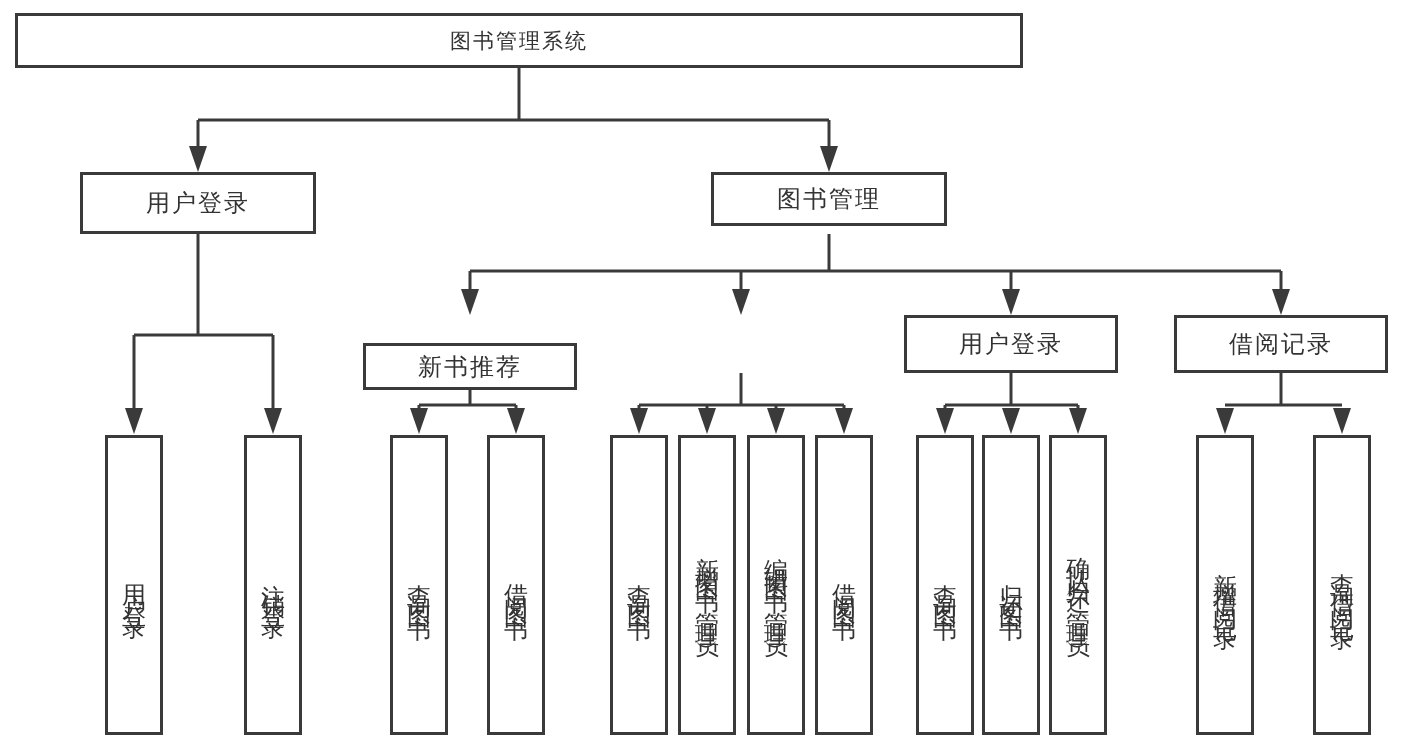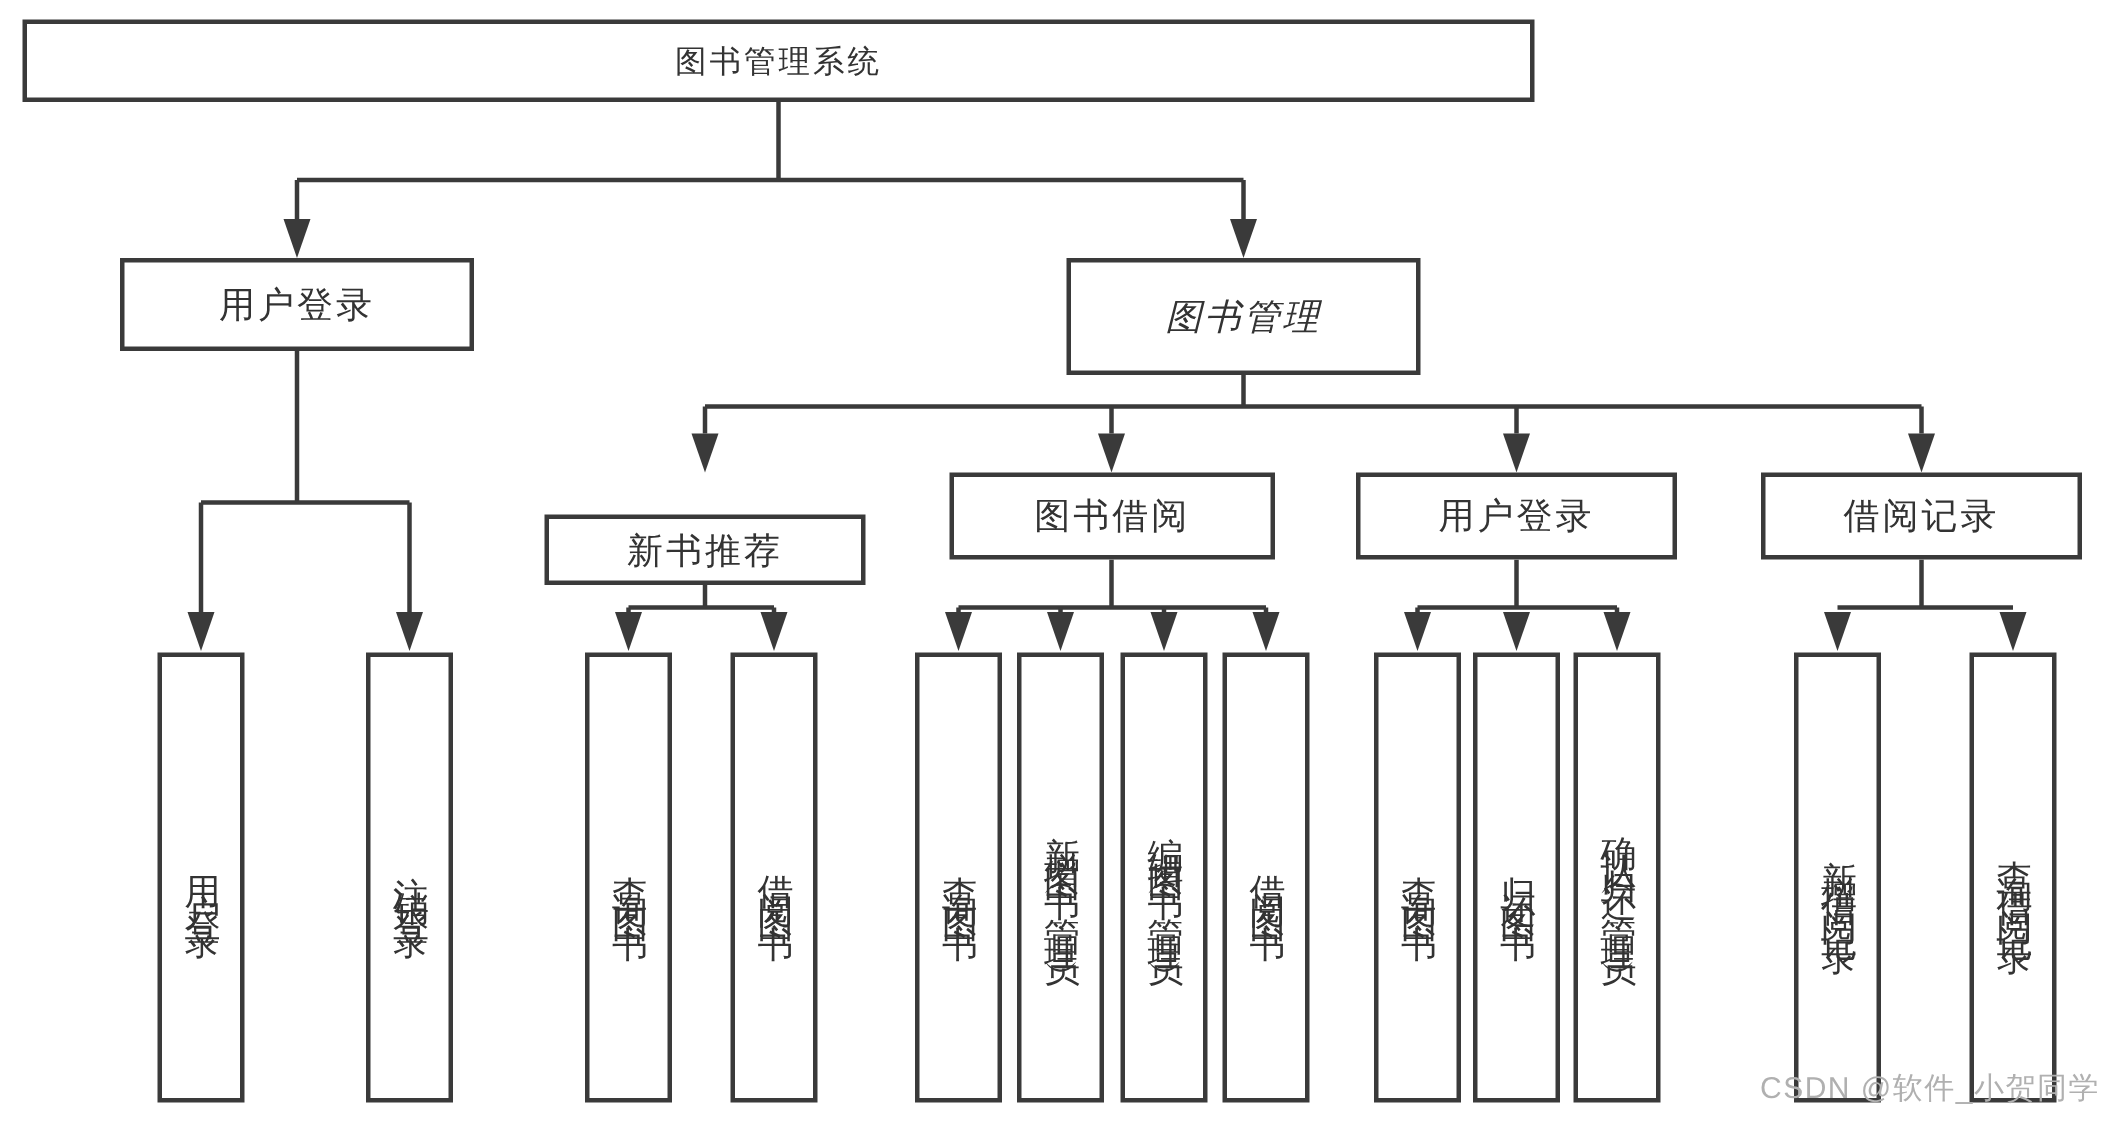--- a/index.html
+++ b/index.html
@@ -34,21 +34,21 @@
     writing-mode:vertical-rl;
     text-orientation:mixed;
     letter-spacing:11px;
     line-height:1;
     text-align:center;
     padding-top:4px;
   }
   
   .n-root{left:15px;top:13px;width:1008px;height:55px;}
   .n-l1a{left:80px;top:172px;width:236px;height:62px;}
-  .n-l1b{left:711px;top:172px;width:236px;height:78px;font-style:italic;}
+  .n-l1b{left:711px;top:172px;width:236px;height:54px;}
   .n-l2a{left:363px;top:315px;width:214px;height:47px;margin-top:28px;}
   .n-l2b{left:633px;top:315px;width:217px;height:58px;}
   .n-l2c{left:904px;top:315px;width:214px;height:58px;}
   .n-l2d{left:1174px;top:315px;width:214px;height:58px;text-align:center;}
   .leaf{top:435px;width:58px;height:300px;}
   .lf-g1a{left:105px;} .lf-g1b{left:244px;}
   .lf-g2a{left:390px;} .lf-g2b{left:487px;}
   .lf-g3a{left:610px;} .lf-g3b{left:678px;} .lf-g3c{left:747px;} .lf-g3d{left:815px;}
   .lf-g4a{left:916px;} .lf-g4b{left:982px;} .lf-g4c{left:1049px;}
   .lf-g5a{left:1196px;} .lf-g5b{left:1313px;}
@@ -121,21 +121,20 @@
     <polygon class="a" points="1216,408 1234,408 1225,434"></polygon>
     <polygon class="a" points="1333,408 1351,408 1342,434"></polygon>
   </svg>
 
   <div class="node root-node n-root">图书管理系统</div>
 
   <div class="node n-l1a">用户登录</div>
   <div class="node n-l1b">图书管理</div>
 
   <div class="node n-l2a">新书推荐</div>
-  <div class="node n-l2b">图书借阅</div>
   <div class="node n-l2c">用户登录</div>
   <div class="node n-l2d">借阅记录</div>
 
   <div class="node vnode leaf lf-g1a">用户登录</div>
   <div class="node vnode leaf lf-g1b">注销登录</div>
 
   <div class="node vnode leaf lf-g2a">查询图书</div>
   <div class="node vnode leaf lf-g2b">借阅图书</div>
 
   <div class="node vnode leaf lf-g3a">查询图书</div>
@@ -143,15 +142,14 @@
   <div class="node vnode leaf lf-g3c">编辑图书（管理员）</div>
   <div class="node vnode leaf lf-g3d">借阅图书</div>
 
   <div class="node vnode leaf lf-g4a">查询图书</div>
   <div class="node vnode leaf lf-g4b">归还图书</div>
   <div class="node vnode leaf lf-g4c">确认归还（管理员）</div>
 
   <div class="node vnode leaf lf-g5a">新增借阅记录</div>
   <div class="node vnode leaf lf-g5b">查询借阅记录</div>
 
-  <div class="watermark">CSDN @软件_小贺同学</div>
 
 </div>
 
 </body></html>

